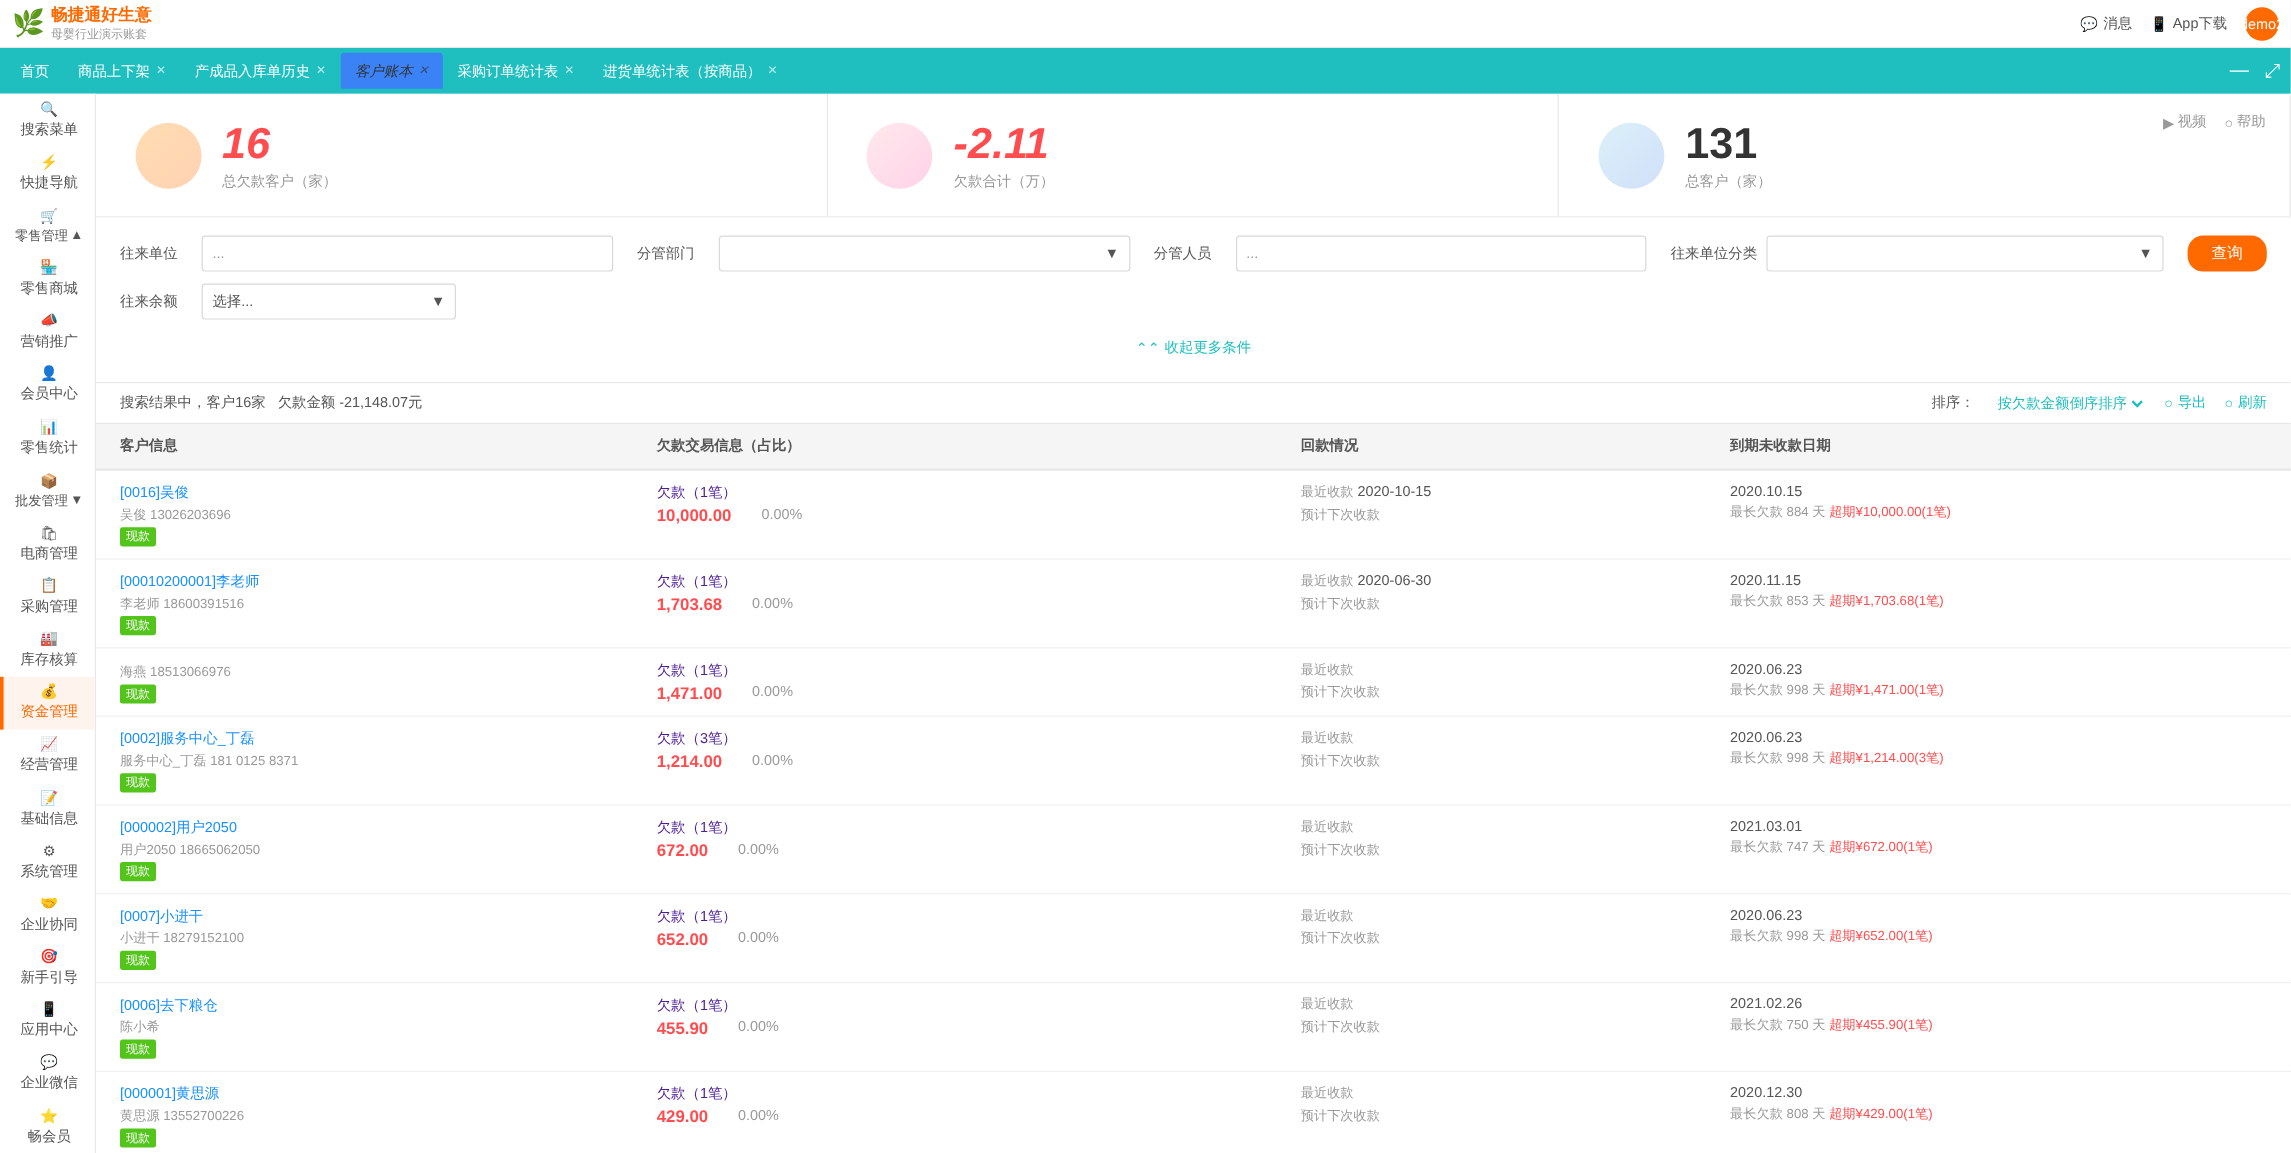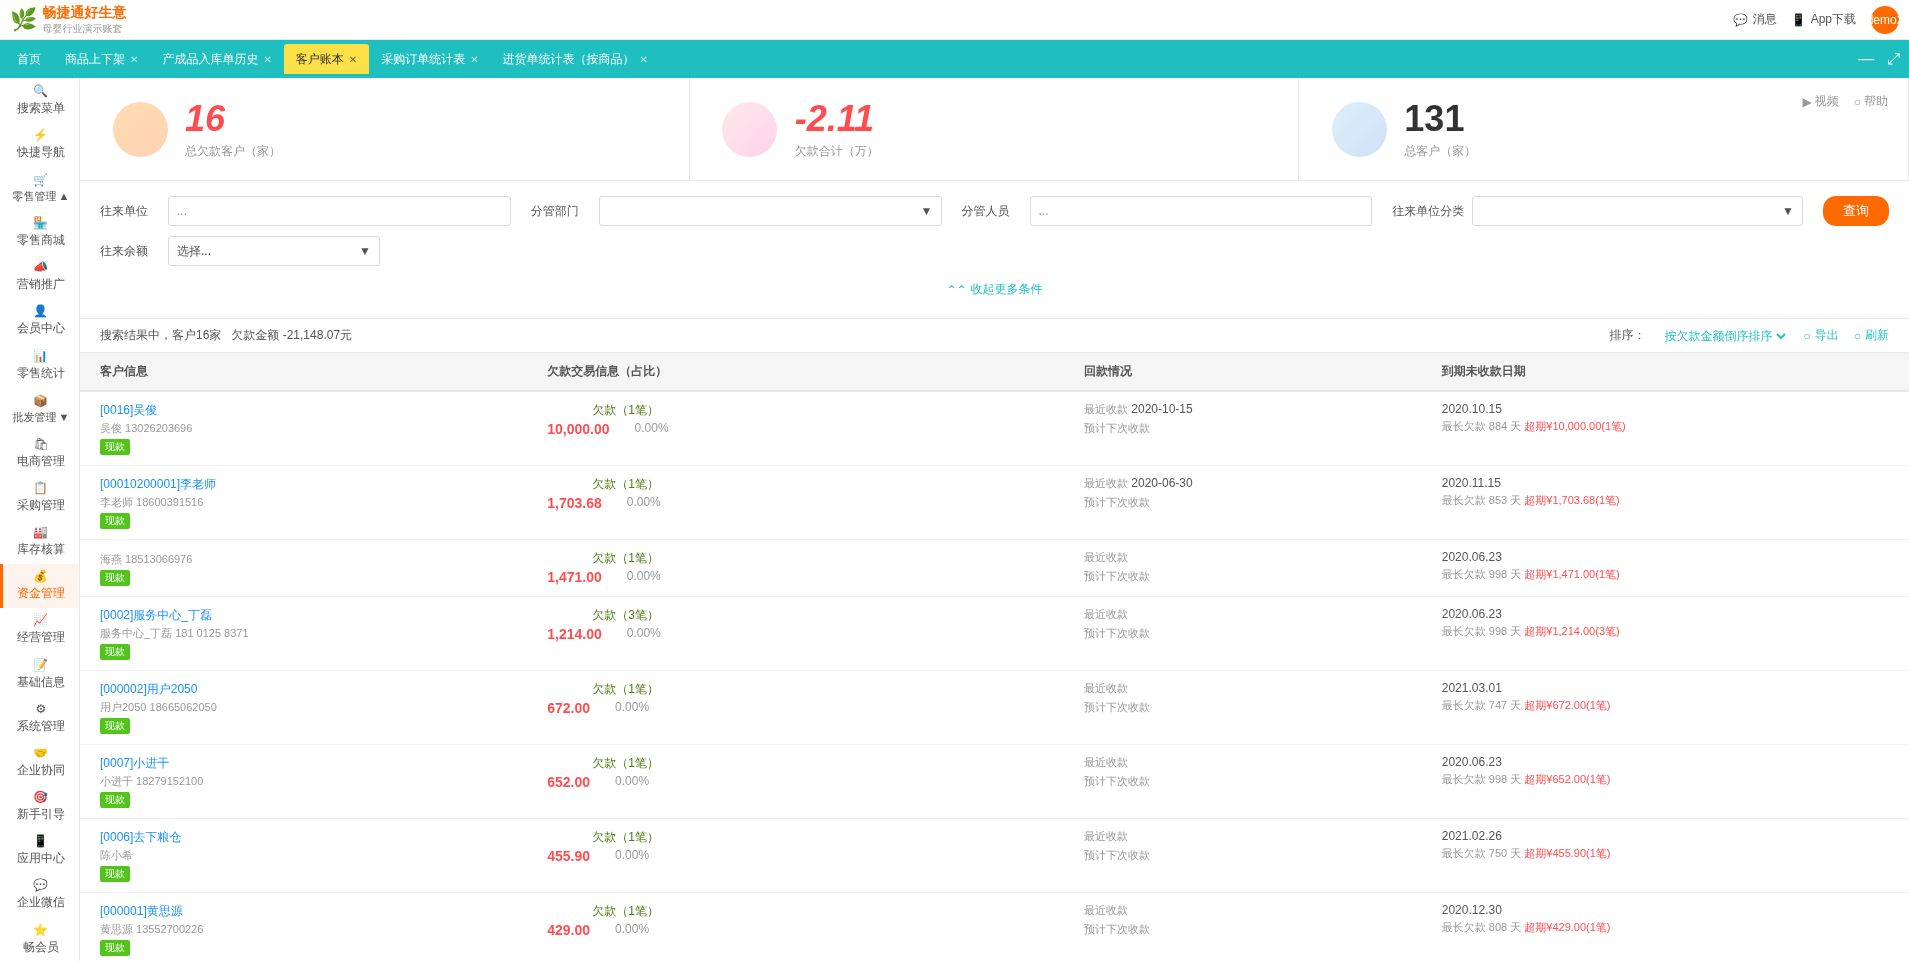--- a/index.html
+++ b/index.html
@@ -10,21 +10,21 @@
     .top-bar { display: flex; align-items: center; background: #fff; height: 40px; border-bottom: 1px solid #e8e8e8; padding: 0 10px; flex-shrink: 0; }
     .logo-area { display: flex; align-items: center; width: 160px; }
     .logo-text { color: #ff6a00; font-size: 14px; font-weight: bold; }
     .top-right { margin-left: auto; display: flex; align-items: center; gap: 15px; }
     .top-right-item { display: flex; align-items: center; gap: 4px; color: #555; font-size: 12px; cursor: pointer; }
     .avatar { width: 28px; height: 28px; border-radius: 50%; background: #ff6a00; display: flex; align-items: center; justify-content: center; color: white; font-size: 12px; }
 
     
     .tab-bar { display: flex; background: #1fbfbf; height: 38px; align-items: center; flex-shrink: 0; padding: 0 5px; }
     .tab { display: flex; align-items: center; height: 30px; padding: 0 12px; color: #fff; font-size: 12px; cursor: pointer; border-radius: 3px 3px 0 0; white-space: nowrap; gap: 5px; }
-    .tab.active { background: #fde047; color: #333; border-radius: 3px 3px 0 0; }
+    .tab.active { background: #3b82f6; color: #333; border-radius: 3px 3px 0 0; font-style: italic; }
     .tab.home { background: transparent; }
     .tab-close { color: inherit; font-size: 10px; opacity: 0.7; }
     .tab-bar-actions { margin-left: auto; display: flex; gap: 5px; }
     .tab-action-btn { color: white; background: none; border: none; cursor: pointer; font-size: 16px; padding: 2px 4px; }
 
     
     .main-body { display: flex; flex: 1; overflow: hidden; }
 
     
     .sidebar { width: 80px; background: #fff; border-right: 1px solid #e8e8e8; display: flex; flex-direction: column; flex-shrink: 0; overflow-y: auto; }
@@ -77,21 +77,21 @@
     .col-date { flex: 2.5; }
 
     .table-row-item { display: flex; padding: 10px 20px; border-bottom: 1px solid #f0f0f0; align-items: flex-start; }
 
     .customer-info { flex: 2.5; }
     .customer-name { color: #1890ff; font-size: 12px; cursor: pointer; font-weight: 500; }
     .customer-meta { color: #999; font-size: 11px; margin-top: 2px; }
     .tag-xian { display: inline-block; background: #52c41a; color: white; font-size: 10px; padding: 1px 5px; border-radius: 2px; margin-top: 3px; }
 
     .debt-info { flex: 3; }
-    .debt-count { font-size: 12px; color: #4d7c0f; margin-left: 45px; }
+    .debt-count { font-size: 12px; color: #4c1d95; }
     .debt-amount { color: #ff4d4f; font-size: 14px; font-weight: bold; margin-top: 2px; }
     .debt-percent { color: #999; font-size: 12px; margin-left: 20px; }
     .debt-row { display: flex; align-items: center; gap: 5px; }
 
     .collection-info { flex: 2; }
     .collection-label { color: #999; font-size: 11px; }
     .collection-date { color: #555; font-size: 12px; }
     .collection-next { color: #999; font-size: 11px; margin-top: 4px; }
 
     .date-info { flex: 2.5; }

